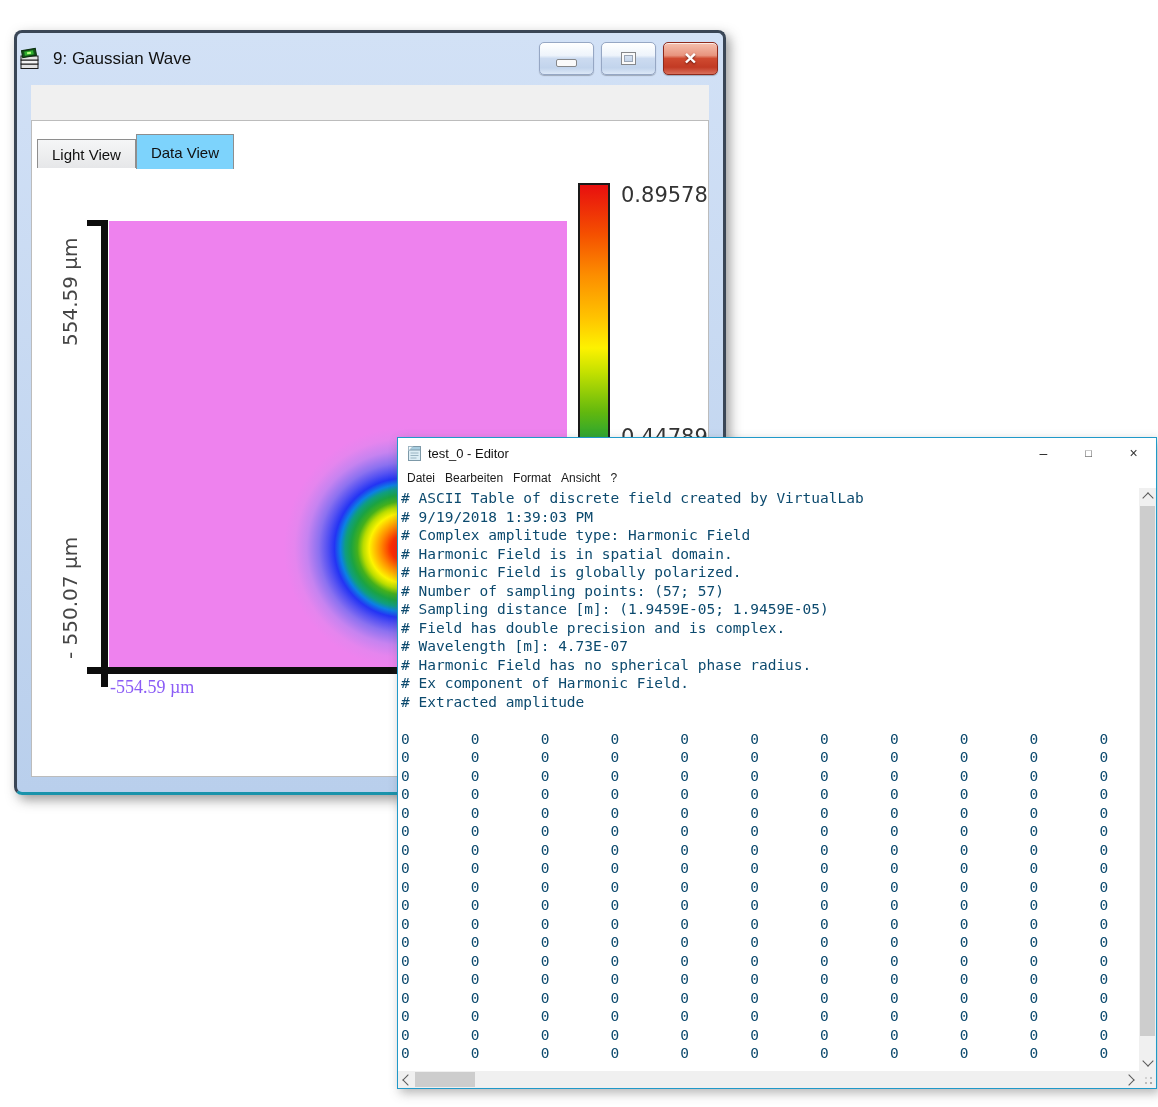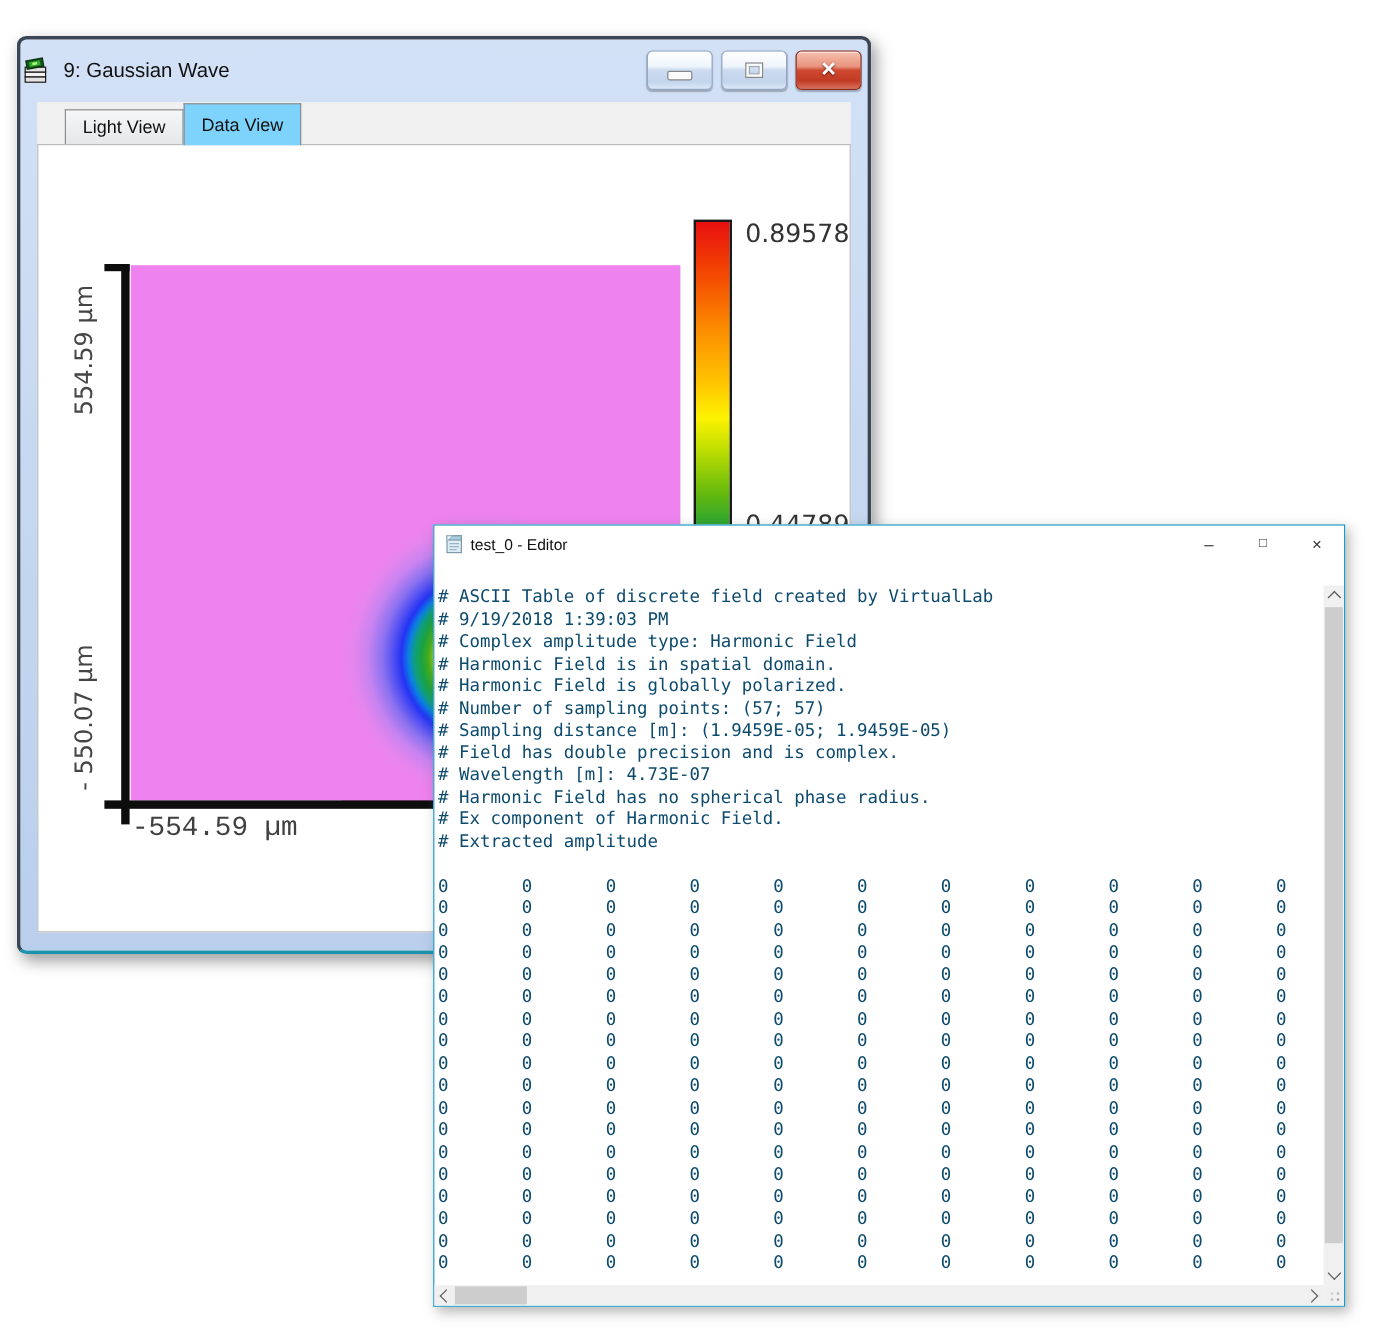--- a/index.html
+++ b/index.html
@@ -20,40 +20,40 @@
          background:linear-gradient(#ffffff,#eef4fb 40%,#ccdbf0 50%,#c2d4ec 80%,#dce8f7);}
   .g-btn.close{border:1px solid #8e2a1c;
          background:linear-gradient(#f5c0ae,#e8947e 40%,#cf4a30 50%,#c23a24 78%,#d9705c);}
   .glyph-min{width:19px;height:6px;background:#fafafa;border:1px solid #85878a;border-radius:2px;margin-top:9px;}
   .glyph-restore{width:13px;height:11px;border:1px solid #85878a;background:#fafafa;position:relative;}
   .glyph-restore::after{content:"";position:absolute;left:2px;top:2px;right:2px;bottom:2px;
          background:linear-gradient(#d6e2f2,#c3d4ea);border:1px solid #9aa5b5;}
   .glyph-x{color:#fff;font-size:21px;font-weight:bold;line-height:1;margin-top:-2px;
          text-shadow:0 1px 2px rgba(80,10,5,.8);}
   .g-body{position:absolute;left:14px;right:14px;top:52px;bottom:15px;background:#f0f0f0;}
-  .g-tabs{position:relative;height:35px;padding-left:23px;display:flex;align-items:flex-end;z-index:2;}
+  .g-tabs{position:relative;height:35px;padding-left:6px;display:flex;align-items:flex-end;z-index:2;margin-top:48px;}
   .g-tab{font-size:15px;color:#101010;padding:0 14px;display:flex;align-items:center;justify-content:center;}
   .g-tab.inactive{height:28px;background:linear-gradient(#f5f6f7,#e6e7e9);
         border:1px solid #8e8e8e;border-bottom:none;}
   .g-tab.active{height:34px;background:#7dd3fc;border:1px solid #8e8e8e;border-bottom:none;margin-bottom:-1px;}
   .g-content{position:absolute;left:0;right:0;top:35px;bottom:0;background:#ffffff;border:1px solid #bcbcbc;z-index:1;}
 
   
   .axis{position:absolute;background:#0d0d0d;}
   .vaxis{left:69px;top:99px;width:7px;height:467px;}
   .vtick{left:55px;top:99px;width:21px;height:6px;}
   .haxis{left:55px;top:546px;width:487px;height:7px;}
   .field{position:absolute;left:77px;top:100px;width:458px;height:446px;}
   .spot{position:absolute;left:175px;top:207px;width:240px;height:240px;}
   .ylab{position:absolute;left:26px;width:30px;writing-mode:vertical-rl;transform:rotate(180deg);
         font-family:"DejaVu Sans",sans-serif;font-size:20px;color:#454545;text-align:center;}
   .ylab.top{top:96px;height:150px;}
   .ylab.bottom{top:398px;height:158px;}
-  .xlab{position:absolute;left:78px;top:556px;width:200px;font-family:Liberation Mono, monospace;
-        font-size:23px;color:#404040;}
+  .xlab{position:absolute;left:78px;top:556px;width:200px;font-family:Liberation Serif, serif;
+        font-size:18px;color:#8b5cf6;}
   .colorbar{position:absolute;left:546px;top:62px;width:28px;height:494px;border:2px solid #1a1a1a;}
   .cblab{position:absolute;left:589px;font-family:"DejaVu Sans",sans-serif;font-size:21px;color:#333;}
   .cblab.max{top:62px;}
   .cblab.mid{top:304px;}
 
   
   .ewin{position:absolute;left:361px;top:437px;width:758px;height:650px;background:#ffffff;
         border:1px solid #2099c9;box-shadow:3px 4px 10px rgba(90,90,90,.45);z-index:5;}
   .e-title{height:30px;display:flex;align-items:center;position:relative;}
   .e-icon{margin-left:8px;}
@@ -124,21 +124,21 @@
       <div class="axis vtick"></div>
       <div class="axis haxis"></div>
       <div class="xlab">-554.59 µm</div>
       <div class="colorbar" style="background: linear-gradient(rgb(232, 15, 15) 0%, rgb(245, 80, 0) 10%, rgb(252, 140, 0) 18%, rgb(255, 196, 0) 27%, rgb(253, 242, 0) 33%, rgb(195, 224, 0) 38%, rgb(98, 184, 14) 46%, rgb(34, 162, 56) 52%, rgb(15, 158, 120) 60%, rgb(11, 118, 224) 69%, rgb(33, 54, 242) 77%, rgb(106, 79, 240) 85%, rgb(180, 117, 240) 93%, rgb(238, 130, 238) 100%);"></div>
       <div class="cblab max">0.89578</div>
       <div class="cblab mid">0.44789</div>
     </div>
   </div>
 </div>
 
-<div class="ewin" style="border-color: rgb(32, 153, 201);">
+<div class="ewin" style="border-color: rgb(32, 153, 201); margin-left: 36px;">
   <div class="e-title">
     <svg class="e-icon" width="17" height="17" viewBox="0 0 17 17">
       <rect x="2.5" y="1.5" width="12" height="14" fill="#dcedf5" stroke="#7d99a8"></rect>
       <rect x="2.5" y="1.5" width="12" height="3.5" fill="#a7cde0" stroke="#7d99a8"></rect>
       <polygon points="2.5,1.5 7,1.5 2.5,6" fill="#f4fafc" stroke="#9ab4c2" stroke-width="0.8"></polygon>
       <line x1="4.5" y1="8" x2="12.5" y2="8" stroke="#9ab4c2"></line>
       <line x1="4.5" y1="10.5" x2="12.5" y2="10.5" stroke="#9ab4c2"></line>
       <line x1="4.5" y1="13" x2="10.5" y2="13" stroke="#9ab4c2"></line>
     </svg>
     <span class="e-name">test_0 - Editor</span>
@@ -147,20 +147,27 @@
           <span>–</span>
         </div>
       <div class="e-btn max">
           <span>□</span>
         </div>
       <div class="e-btn">
           <span>×</span>
         </div>
     </div>
   </div>
+  <div class="e-menu">
+    <span class="e-menuitem">Datei</span>
+    <span class="e-menuitem">Bearbeiten</span>
+    <span class="e-menuitem">Format</span>
+    <span class="e-menuitem">Ansicht</span>
+    <span class="e-menuitem">?</span>
+  </div>
   <pre class="e-text"># ASCII Table of discrete field created by VirtualLab
 # 9/19/2018 1:39:03 PM
 # Complex amplitude type: Harmonic Field
 # Harmonic Field is in spatial domain.
 # Harmonic Field is globally polarized.
 # Number of sampling points: (57; 57)
 # Sampling distance [m]: (1.9459E-05; 1.9459E-05)
 # Field has double precision and is complex.
 # Wavelength [m]: 4.73E-07
 # Harmonic Field has no spherical phase radius.

